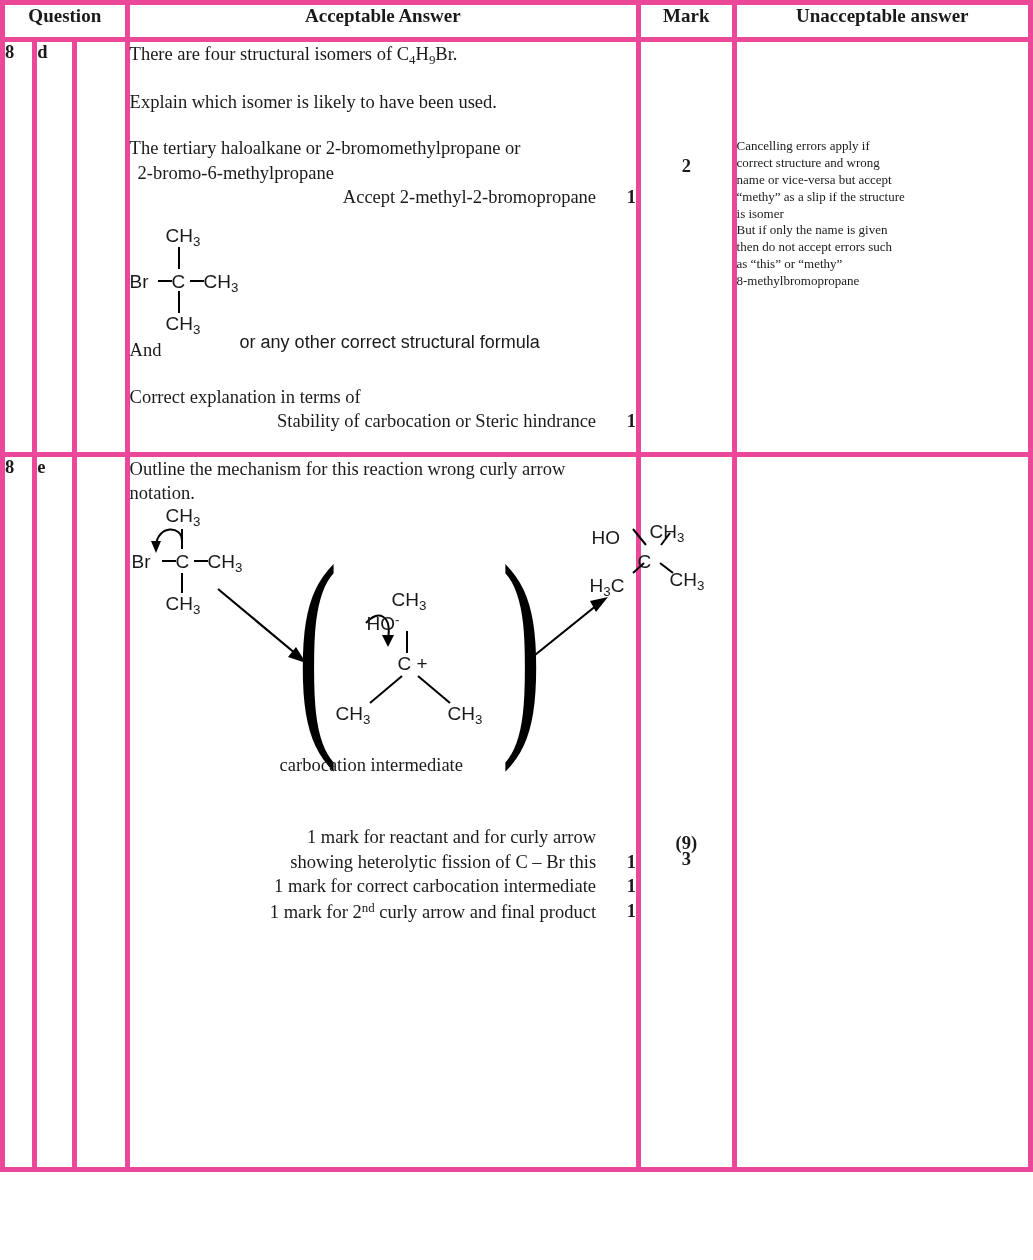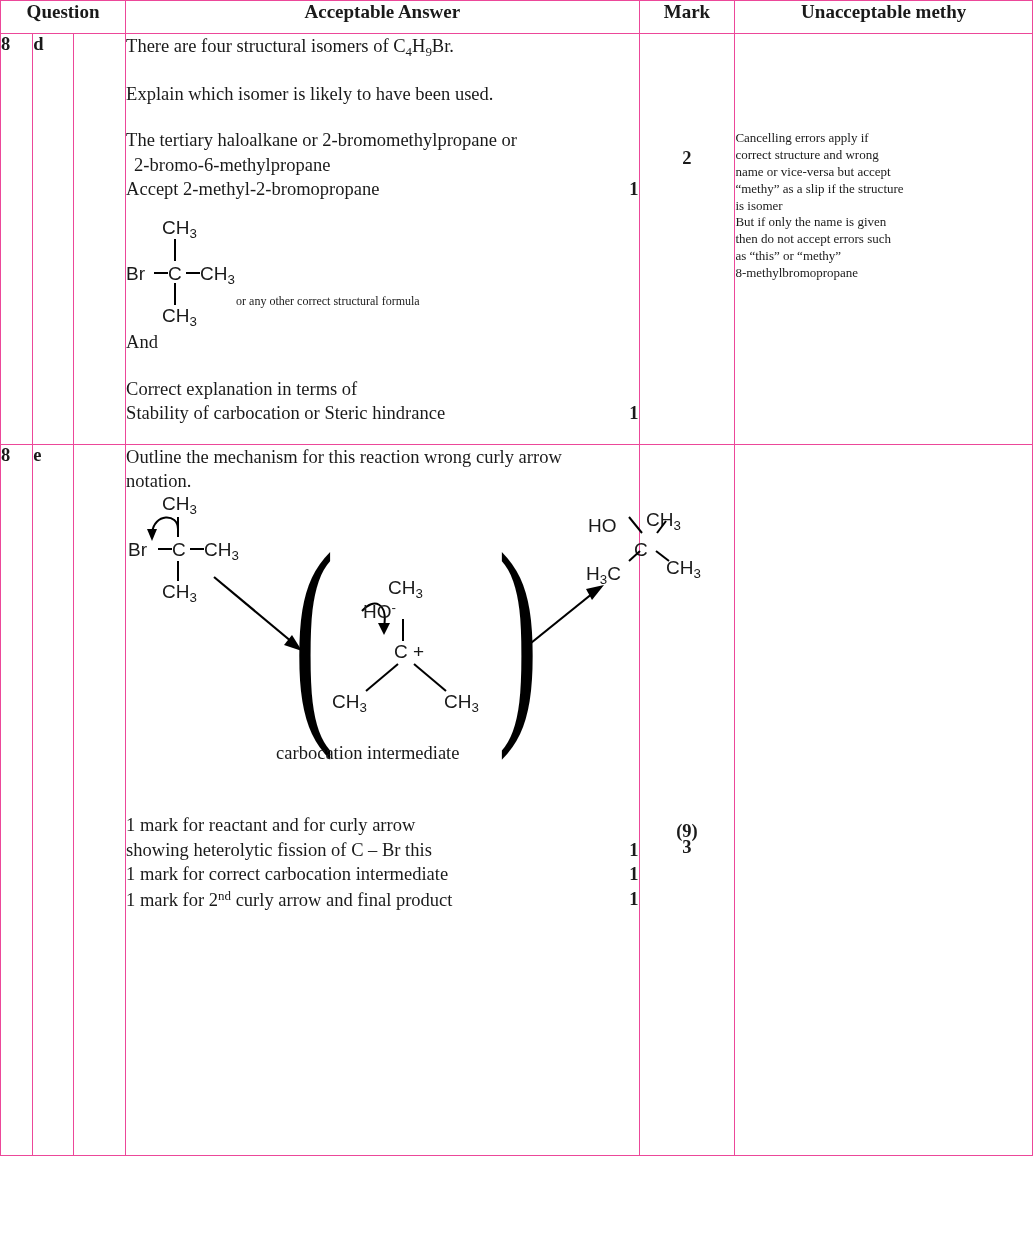--- a/index.html
+++ b/index.html
@@ -17,21 +17,21 @@
     height: 1260px;
     overflow: hidden;
     background: #fff;
   }
   table.marks {
     border-collapse: collapse;
     width: 1033px;
     table-layout: fixed;
   }
   table.marks td, table.marks th {
-    border: 1px solid #ec4899;
+    border: 5px solid #ec4899;
     vertical-align: top;
     padding: 0;
   }
   .hdr th {
     text-align: center;
     font-weight: bold;
     font-size: 19px;
     padding: 6px 2px 8px 2px;
     height: 32px;
     font-family: "Liberation Serif", serif;
@@ -56,21 +56,21 @@
 
   sub { font-size: 0.70em; vertical-align: -0.28em; }
   sup { font-size: 0.70em; vertical-align: 0.45em; }
 
   .markline { position: relative; }
   .markright {
     position: absolute;
     right: 0;
     font-weight: bold;
   }
-  .line-holder { position: relative; padding-right: 22px; }
+  .line-holder { position: relative; padding-right: 40px; text-align: right; }
 
   
   .struct1 {
     position: relative;
     height: 115px;
     margin: 14px 0 0 0;
     font-family: "Liberation Sans", sans-serif;
   }
   .struct-txt { position: absolute; font-size: 19px; font-family: "Liberation Sans", sans-serif; }
   .bond-h { position: absolute; background: #000; height: 2px; }
@@ -110,21 +110,21 @@
         <col class="col-q3">
     <col class="col-ans">
         <col class="col-mark">
         <col class="col-unacc">
   </colgroup>
   <tbody>
         <tr class="hdr">
     <th colspan="3">Question</th>
     <th>Acceptable Answer</th>
     <th>Mark</th>
-    <th>Unacceptable methy</th>
+    <th>Unacceptable answer</th>
   </tr>
 
   <tr>
     <td class="qnum">8</td>
     <td class="qsub">d</td>
     <td></td>
     <td class="cell-pad">
       <p class="t">
         <span>There are four structural isomers of C</span><sub>4</sub><span>H</span><sub>9</sub><span>Br.</span>
       </p>
@@ -141,21 +141,21 @@
       <div class="struct1">
         <span class="struct-txt" style="left:36px; top:0px;"><span>CH</span><sub>3</sub></span>
         <span class="bond-v" style="left:48px; top:24px; height:22px;"></span>
         <span class="struct-txt" style="left:0px; top:46px;">Br</span>
         <span class="bond-h" style="left:28px; top:57px; width:14px;"></span>
         <span class="struct-txt" style="left:42px; top:46px;">C</span>
         <span class="bond-h" style="left:60px; top:57px; width:14px;"></span>
         <span class="struct-txt" style="left:74px; top:46px;"><span>CH</span><sub>3</sub></span>
         <span class="bond-v" style="left:48px; top:68px; height:22px;"></span>
         <span class="struct-txt" style="left:36px; top:88px;"><span>CH</span><sub>3</sub></span>
-        <span style="position:absolute; left:110px; top:79px; font-family:Liberation Serif, serif; font-size:12px;">or any other correct structural formula</span>
+        <span style="position:absolute; left:110px; top:108px; font-family:Liberation Sans, sans-serif; font-size:18px;">or any other correct structural formula</span>
       </div>
 
       <p class="t">And</p>
       <div class="sp-22"></div>
       <p class="t">Correct explanation in terms of</p>
       <div class="line-holder markline">
         <span>Stability of carbocation  or Steric hindrance</span>
         <span class="markright">1</span>
       </div>
       <div class="sp-18"></div>

